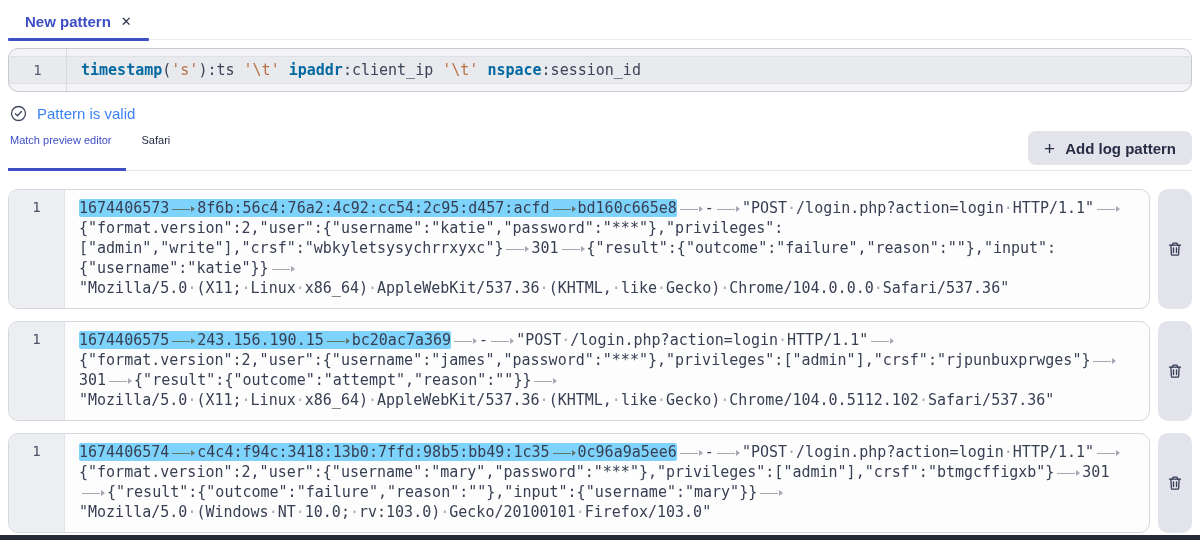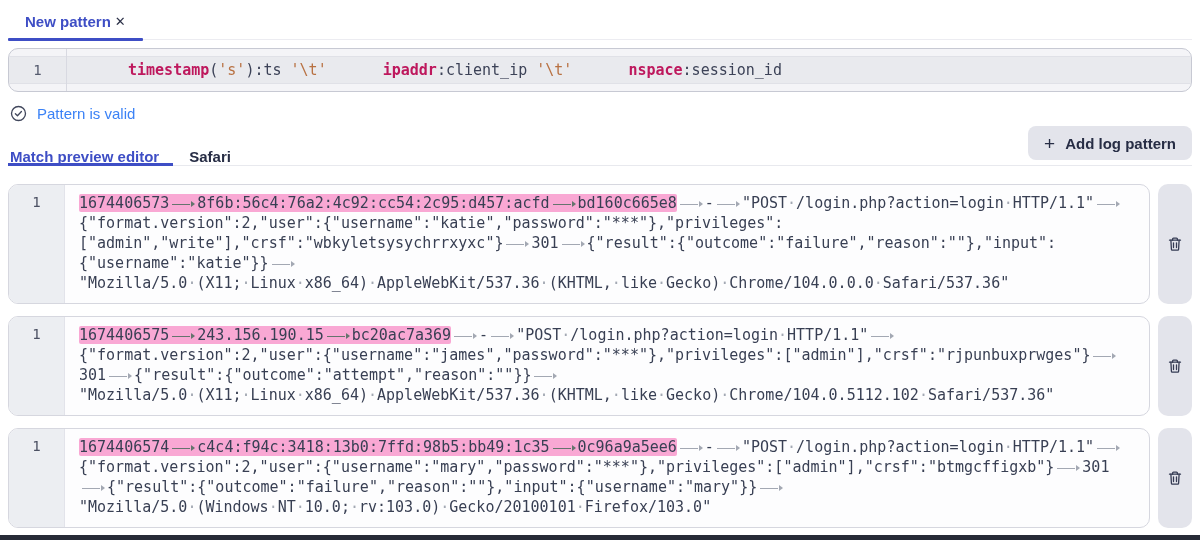--- a/index.html
+++ b/index.html
@@ -7,21 +7,21 @@
   body {
     width:1200px; height:540px; position:relative; overflow:hidden;
     background:#ffffff; font-family:"Liberation Sans", sans-serif;
     color:#2f3447;
   }
   .page { padding:10px 8px 0; height:540px; position:relative; }
 
   
   .tabbar { display:flex; border-bottom:1px solid #ececf1; }
   .pattern-tab {
-    position:relative; display:flex; align-items:center; gap:4px;
+    position:relative; display:flex; align-items:center; gap:10px;
     padding:3px 17px 9px 17px; cursor:pointer;
     color:#3e4ec5; font-size:15px; font-weight:700;
   }
   .pattern-tab::after {
     content:''; position:absolute; left:0; right:0; bottom:-2px; height:3px;
     background:#3e4ec5; border-radius:1px;
   }
   .close-x { color:#2b3047; font-size:13px; font-weight:400; cursor:pointer; line-height:1; }
 
   
@@ -37,31 +37,31 @@
     content:''; position:absolute; left:57px; top:0; bottom:0; width:1px; background:#d8d9e1;
   }
   .pe-gutter {
     width:57px; flex:0 0 57px; text-align:center;
     font-family:"DejaVu Sans Mono", monospace; font-size:14px; color:#555b6e;
   }
   .pe-code {
     padding-left:15px; white-space:pre;
     font-family:"DejaVu Sans Mono", monospace; font-size:15px; color:#3c4257;
   }
-  .tok-keyword { color:#be185d; font-weight:700;margin-left:47px; }
+  .tok-keyword { color:#0369a1; font-weight:700; }
   .tok-string  { color:#b87142; }
   .tok-plain   { color:#3c4257; }
 
   
   .status-row { display:flex; align-items:center; gap:10px; margin:10px 0 0 2px; height:22px; font-size:15px; color:#3b82f6; }
 
   
   .preview-row { display:flex; justify-content:space-between; align-items:flex-end; border-bottom:1px solid #e8e9ee; margin-top:2px; }
   .preview-tabs { display:flex; gap:20px; }
-  .ptab { position:relative; padding:8px 8px 0 2px; font-size:15px; font-weight:700; color:#272d45; cursor:pointer; }
+  .ptab { position:relative; padding:8px 8px 24px 2px; font-size:11px; font-weight:400; color:#272d45; cursor:pointer; }
   .ptab.active { color:#3e4ec5; }
   .ptab.active::after { content:''; position:absolute; left:0; right:-6px; bottom:-1px; height:3px; background:#3e4ec5; }
   .add-btn {
     display:flex; align-items:center; gap:10px; margin-bottom:5px;
     background:#e3e4eb; color:#272d45; border:none; border-radius:8px;
     height:34px; padding:0 16px; font-family:"Liberation Sans",sans-serif;
     font-size:15px; font-weight:700; cursor:pointer;
   }
   .plus-glyph { font-size:19px; font-weight:400; line-height:1; }
 
@@ -72,21 +72,21 @@
   .record-gutter {
     flex:0 0 56px; width:56px; background:#eceef2; border-right:1px solid #e2e3ea;
     text-align:center; padding-top:9px;
     font-family:"DejaVu Sans Mono", monospace; font-size:14px; color:#4b5063;
   }
   .record-content {
     flex:1; padding:8px 12px 10px 14px;
     font-family:"DejaVu Sans Mono", monospace; font-size:15px; line-height:20px;
     color:#383f53; word-break:normal; overflow-wrap:break-word;
   }
-  .seg.match { background:#f9a8d4; border-radius:2px; }
+  .seg.match { background:#7dd3fc; border-radius:2px; }
   .ws { color:#a3a8b3; }
   .seg.match .ws { color:#64746d; }
   .ws.tab { display:inline-block; width:28px; height:11px; position:relative; vertical-align:baseline; }
   .ws.tab::before { content:''; position:absolute; left:3px; right:7px; top:60%; border-top:1px solid currentColor; }
   .ws.tab::after {
     content:''; position:absolute; right:2px; top:60%; margin-top:-3px;
     border-left:4px solid currentColor; border-top:3px solid transparent; border-bottom:3px solid transparent;
   }
   .trash-btn {
     flex:0 0 34px; width:34px; border:none; border-radius:10px; background:#e3e4eb;

